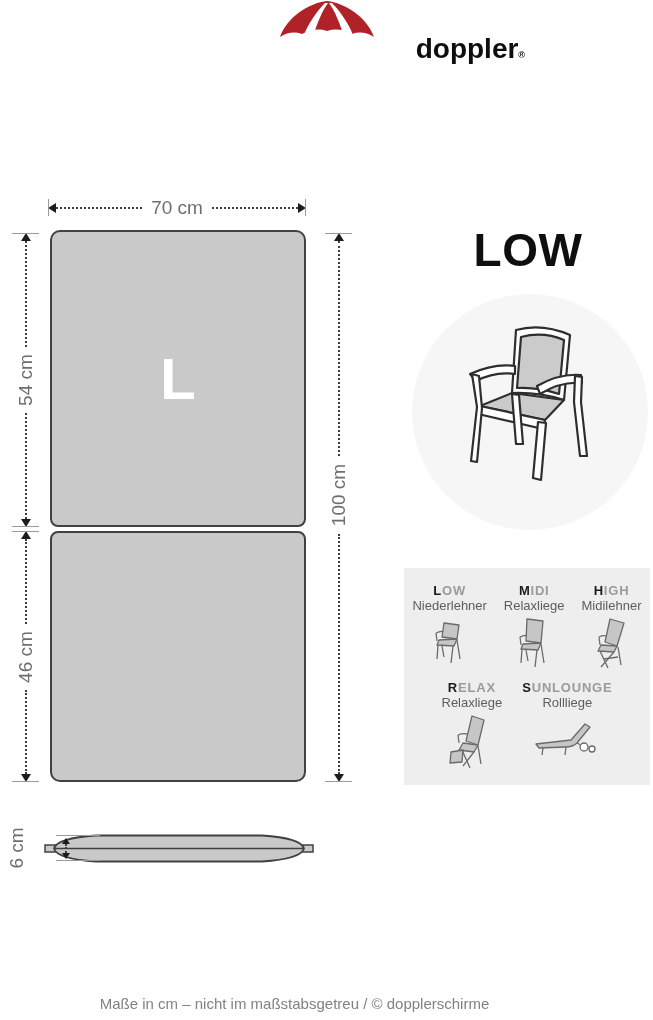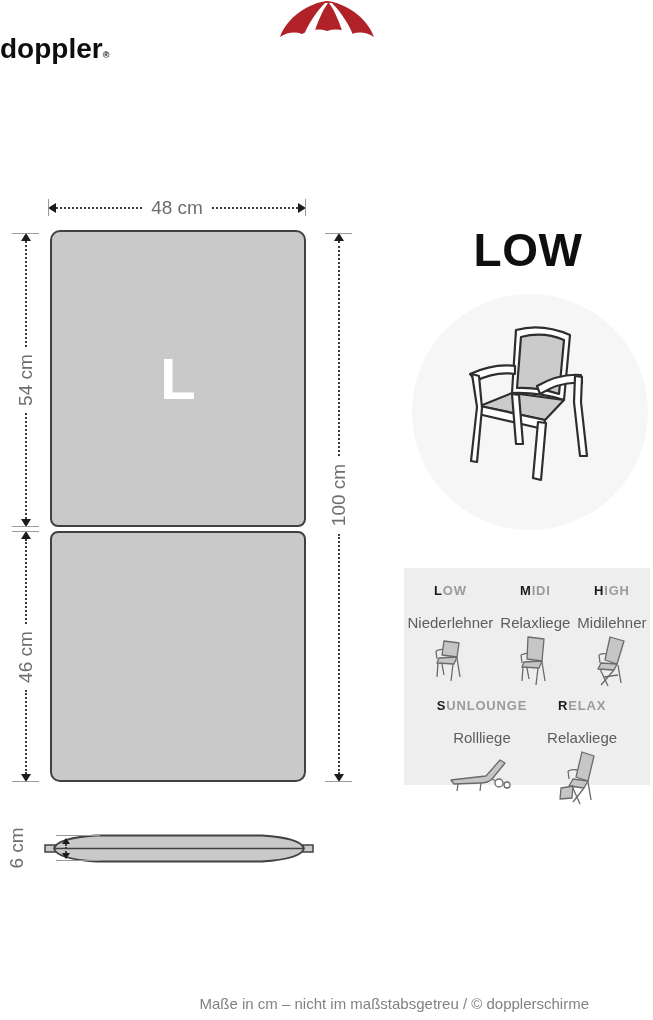--- a/index.html
+++ b/index.html
@@ -2,22 +2,22 @@
 <html><head>
 <meta charset="utf-8">
 <style>
   html,body{margin:0;padding:0;background:#ffffff;}
   body{font-family:"Liberation Sans","DejaVu Sans",sans-serif;}
   .page{position:relative;width:653px;height:1020px;background:#fff;overflow:hidden;}
 
   
   .logo{position:absolute;left:0;top:0;width:653px;text-align:center;}
   .logo svg{display:block;margin:0 auto;}
-  .wordmark{position:absolute;left:0;top:33px;width:517px;text-align:left;
-    font-size:28px;font-weight:bold;letter-spacing:0px;color:#0e0e0e;}
+  .wordmark{position:absolute;left:0;top:33px;width:517px;text-align:right;
+    font-size:28px;font-weight:bold;letter-spacing:0px;color:#0e0e0e;padding-left:8px;}
   .wordmark .reg{font-size:9px;vertical-align:baseline;}
 
   
   .cushion{position:absolute;background:#c9c9c9;border:2px solid #414141;box-sizing:border-box;}
   .cushion.upper{left:50px;top:230px;width:256px;height:297px;border-radius:10px 10px 8px 8px;}
   .cushion.lower{left:50px;top:531px;width:256px;height:251px;border-radius:8px 8px 10px 10px;}
   .size-letter{position:absolute;left:50px;top:230px;width:256px;height:297px;
     display:flex;align-items:center;justify-content:center;
     font-size:58px;font-weight:bold;color:#ffffff;}
 
@@ -64,25 +64,25 @@
   .circle{position:absolute;left:412px;top:294px;width:236px;height:236px;
     border-radius:50%;background:#f6f6f6;display:flex;align-items:center;justify-content:center;}
 
   
   .panel{position:absolute;left:404px;top:568px;width:246px;height:217px;background:#efeeee;}
   .panel-row1{display:flex;justify-content:space-around;margin-top:15px;}
   .panel-row2{display:flex;justify-content:center;gap:20px;margin-top:14px;}
   .legend-item{text-align:center;}
   .legend-title{font-size:13px;font-weight:bold;letter-spacing:0.8px;color:#9b9b9b;}
   .legend-title .first{color:#1b1b1b;}
-  .legend-sub{font-size:15px;color:#5d5d5d;margin-top:16px;}
+  .legend-sub{font-size:13px;color:#5d5d5d;margin-top:0;}
   .legend-icon{margin-top:5px;height:48px;display:flex;align-items:flex-start;justify-content:center;}
 
   
-  .footer{position:absolute;left:0;top:995px;width:589px;text-align:right;
+  .footer{position:absolute;left:0;top:995px;width:589px;text-align:center;
     font-size:15px;color:#828282;}
 </style>
 </head>
 <body>
 
 <div class="page">
 
   <div class="logo">
     <svg width="100" height="38" viewBox="0 0 100 38">
       <path d="M50,1 C32,3 10,17 3,37 Q14,30 25,34 Q38,27 50,31 Q62,27 75,34 Q86,30 97,37 C90,17 68,3 50,1 Z" fill="#b12228"></path>
@@ -91,21 +91,21 @@
     </svg>
   </div>
   <div class="wordmark"><span>doppler</span><span class="reg">®</span></div>
 
   <div class="dim dim-width">
     <div class="tick-v" style="left:0"></div>
     <div class="tick-v" style="right:0"></div>
     <div class="dim-h-body">
       <span class="arr arr-left"></span>
       <span class="dotline-h"></span>
-      <span class="dim-label">48 cm</span>
+      <span class="dim-label">70 cm</span>
       <span class="dotline-h"></span>
       <span class="arr arr-right"></span>
     </div>
   </div>
 
   <div class="cushion upper"></div>
   <div class="cushion lower"></div>
   <div class="size-letter">L</div>
 
   <div class="dim dim-54">
@@ -247,51 +247,51 @@
                 <path d="M22,34 L9,49"></path>
               <path d="M26,29 L29,47"></path>
                 <path d="M12,41 L26,39"></path>
             </g>
           </svg>
         </div>
       </div>
     </div>
     <div class="panel-row2">
       <div class="legend-item">
-        <div class="legend-title"><span class="first">S</span><span>UNLOUNGE</span></div>
-        <div class="legend-sub">Rollliege</div>
-        <div class="legend-icon">
-          <svg width="68" height="44" viewBox="0 0 68 44">
-            <g stroke="#6a6a6a" stroke-width="1.3" stroke-linejoin="round" fill="none">
-              <path d="M3,29 L38,25 L52,9 L57,12 L44,28 Q40,32 32,32 L6,33 Z" fill="#c6c6c6"></path>
-              <path d="M10,33 L9,40"></path>
-                <path d="M33,32 L32,40"></path>
-              <path d="M44,28 L50,31"></path>
-              <circle cx="51" cy="32" r="4" fill="#ffffff"></circle>
-              <circle cx="59" cy="34" r="3" fill="#ffffff"></circle>
-            </g>
-          </svg>
-        </div>
-      </div>
-      <div class="legend-item">
         <div class="legend-title"><span class="first">R</span><span>ELAX</span></div>
         <div class="legend-sub">Relaxliege</div>
         <div class="legend-icon">
           <svg width="46" height="54" viewBox="0 0 46 54">
             <g stroke="#6a6a6a" stroke-width="1.3" stroke-linejoin="round" fill="none">
               <path d="M23,1 L35,5 L29,30 L17,26 Z" fill="#c6c6c6"></path>
               <path d="M9,20 Q14,18 18,19"></path>
               <path d="M9,20 L10,28"></path>
               <path d="M14,28 L29,30 L25,37 L10,35 Z" fill="#c6c6c6"></path>
               <path d="M2,37 L14,35 L13,47 L1,48 Z" fill="#c6c6c6"></path>
               <path d="M13,35 L21,53"></path>
                 <path d="M25,37 L14,51"></path>
               <path d="M29,31 L32,49"></path>
             </g>
           </svg>
         </div>
       </div>
+      <div class="legend-item">
+        <div class="legend-title"><span class="first">S</span><span>UNLOUNGE</span></div>
+        <div class="legend-sub">Rollliege</div>
+        <div class="legend-icon">
+          <svg width="68" height="44" viewBox="0 0 68 44">
+            <g stroke="#6a6a6a" stroke-width="1.3" stroke-linejoin="round" fill="none">
+              <path d="M3,29 L38,25 L52,9 L57,12 L44,28 Q40,32 32,32 L6,33 Z" fill="#c6c6c6"></path>
+              <path d="M10,33 L9,40"></path>
+                <path d="M33,32 L32,40"></path>
+              <path d="M44,28 L50,31"></path>
+              <circle cx="51" cy="32" r="4" fill="#ffffff"></circle>
+              <circle cx="59" cy="34" r="3" fill="#ffffff"></circle>
+            </g>
+          </svg>
+        </div>
+      </div>
     </div>
   </div>
 
   <div class="footer">Maße in cm – nicht im maßstabsgetreu  / © dopplerschirme</div>
 
 </div>
 
 </body></html>

